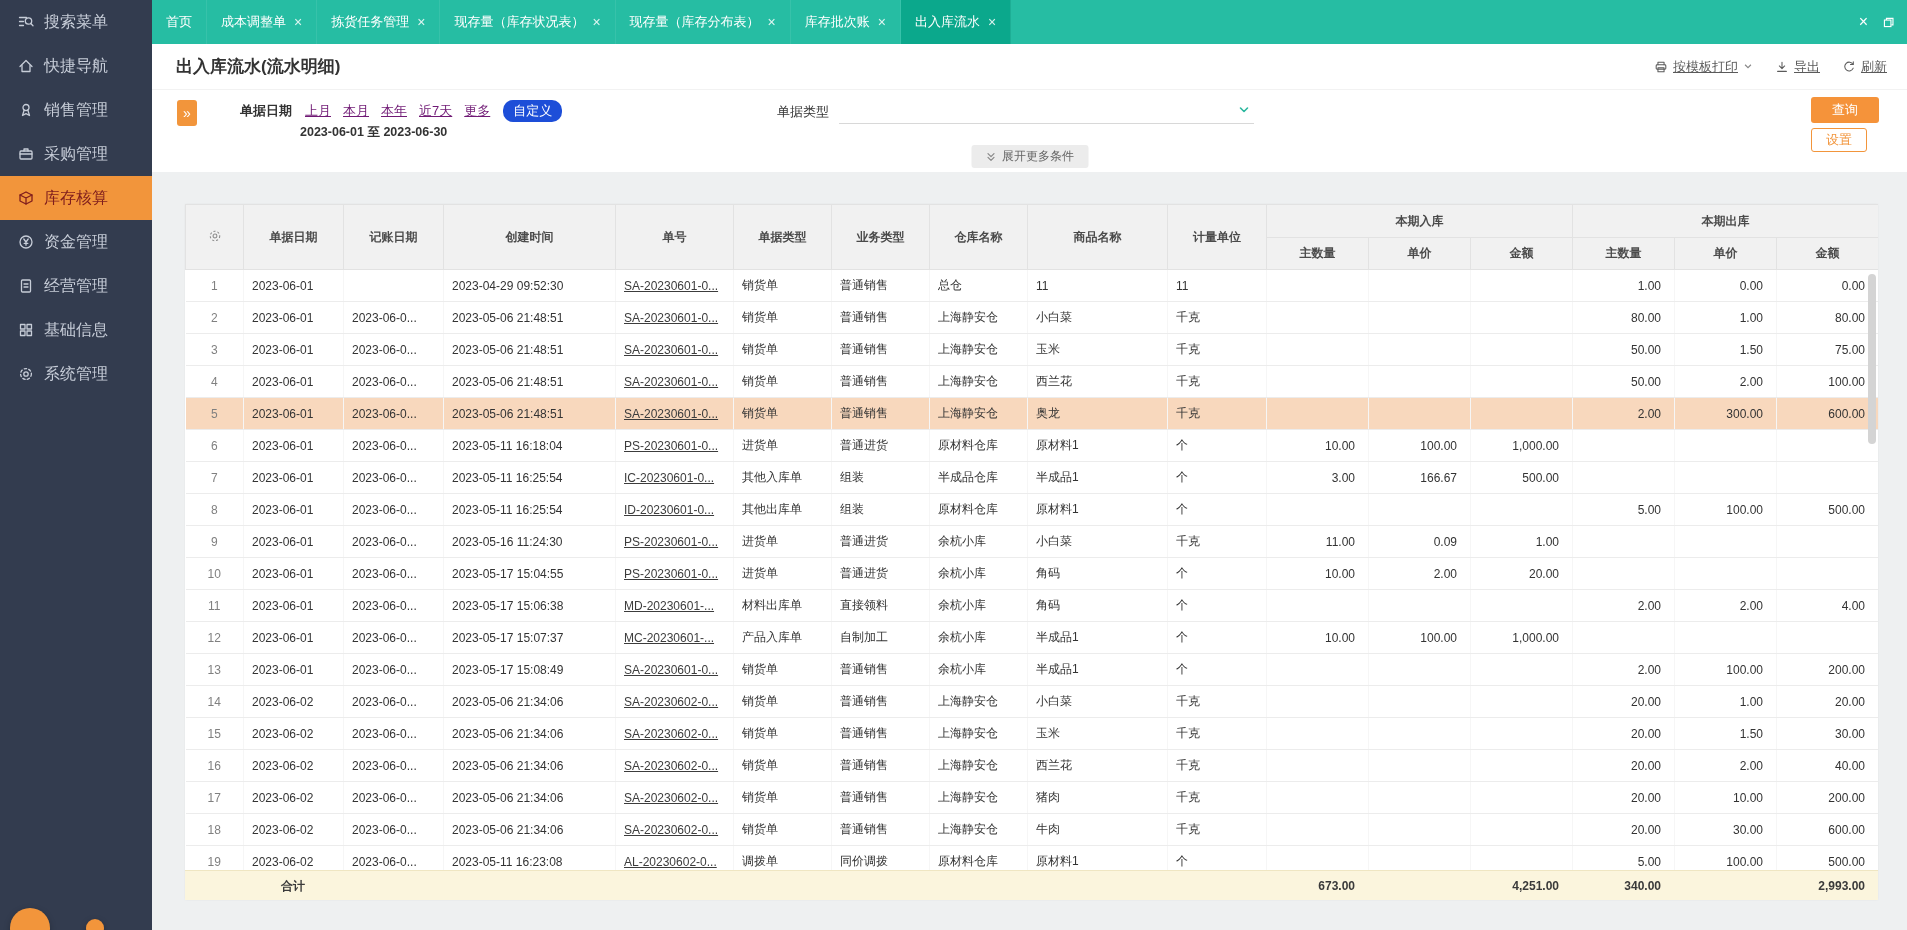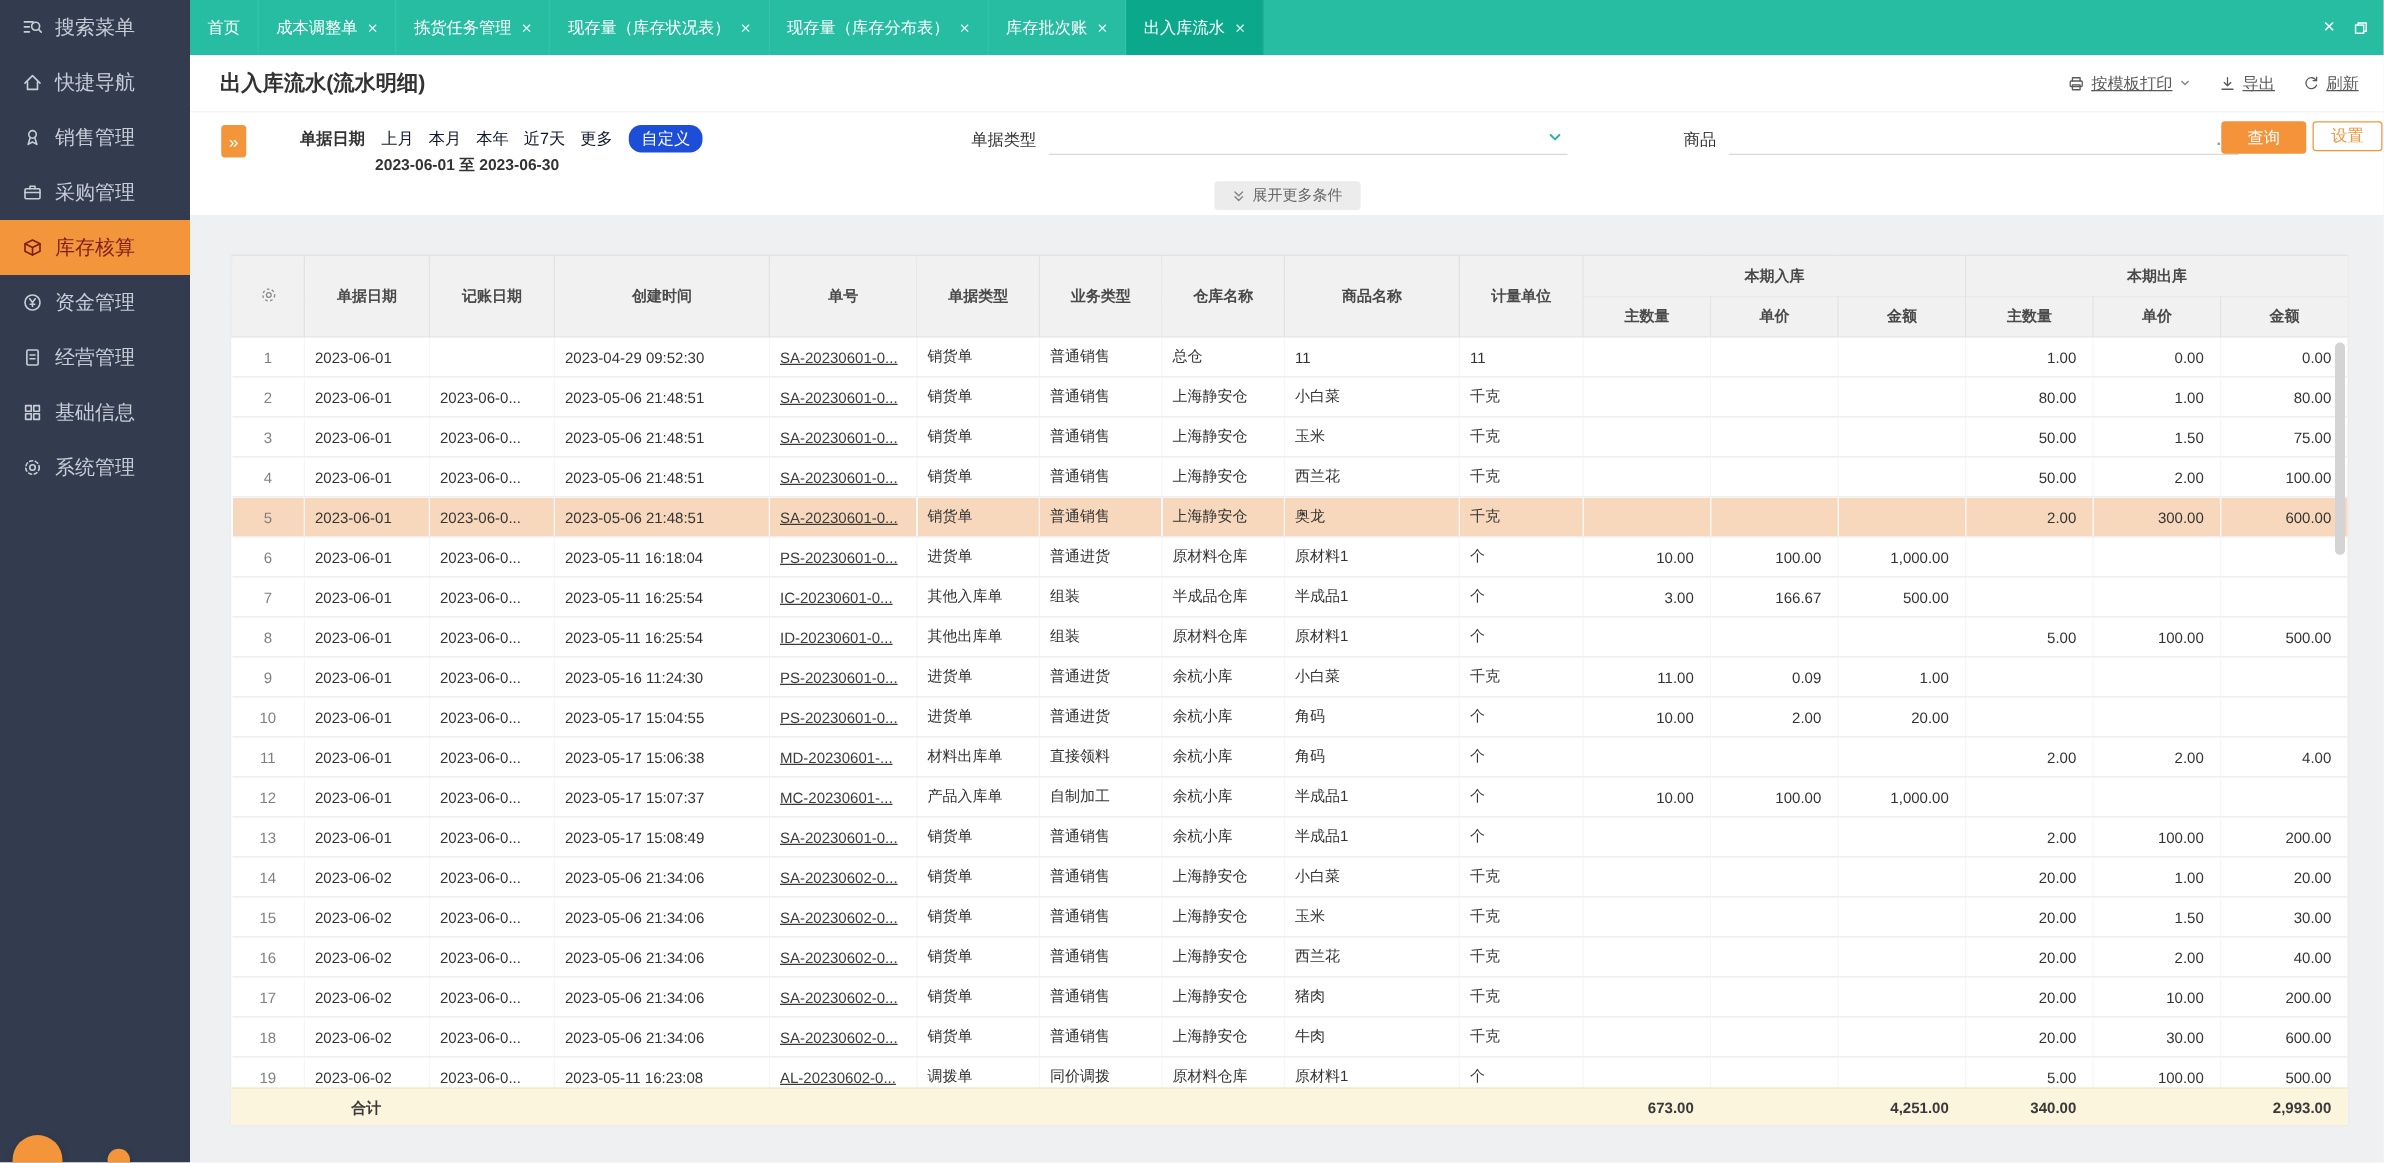--- a/index.html
+++ b/index.html
@@ -36,33 +36,33 @@
 .tbtn{display:inline-flex;align-items:center;gap:5px;cursor:pointer;}
 .ic{display:inline-flex;}
 .ic svg{width:14px;height:14px;fill:none;stroke:#5a5a5a;stroke-width:1.2px;stroke-linecap:round;stroke-linejoin:round;}
 .caret svg{width:10px;height:10px;fill:none;stroke:#888;stroke-width:1.4px;}
 
 
 .filter-card{position:relative;height:82px;flex:0 0 82px;background:#fff;font-size:13px;}
 .collapse-btn{position:absolute;left:25px;top:10px;width:20px;height:26px;background:#f2953b;color:#fff;border:none;border-radius:3px;font-size:14px;line-height:1;cursor:pointer;}
 .f-date{position:absolute;left:88px;top:10px;display:flex;align-items:center;gap:13px;}
 .f-label{font-weight:700;color:#333;}
-.qlink{cursor:pointer;color:#0f172a;}
+.qlink{cursor:pointer;color:#701a75;text-decoration:underline;}
 .pill{background:#1d4ed8;color:#fff;border-radius:10px;padding:2px 10px;font-size:13px;cursor:pointer;}
 .f-range{position:absolute;left:148px;top:34px;font-weight:700;font-size:12.5px;color:#333;}
 .f-field{position:absolute;top:10px;display:flex;align-items:flex-end;gap:10px;}
 .f-field .flabel2{color:#333;padding-bottom:3px;}
 .underline{border-bottom:1px solid #d8d8d8;height:24px;display:flex;justify-content:flex-end;align-items:center;padding-right:4px;cursor:pointer;}
 .f-doctype{left:625px;}
 .f-doctype .underline{width:415px;}
 .f-product{left:1195px;}
 .f-product .underline{width:408px;}
 .chev svg{width:12px;height:12px;fill:none;stroke:#2bb79e;stroke-width:1.6px;stroke-linecap:round;stroke-linejoin:round;}
 .dots{color:#999;font-weight:700;letter-spacing:1px;font-size:13px;}
-.f-buttons{position:absolute;right:1px;top:7px;display:flex;flex-direction:row;gap:5px;}
+.f-buttons{position:absolute;right:28px;top:7px;display:flex;flex-direction:column;gap:5px;}
 .btn-primary{width:68px;height:26px;background:#f5933a;color:#fff;border:none;border-radius:3px;font-size:13px;cursor:pointer;}
 .btn-outline{width:56px;height:24px;background:#fff;border:1px solid #f2953b;color:#f2953b;border-radius:3px;font-size:13px;cursor:pointer;}
 .expand-pill{position:absolute;left:50%;transform:translateX(-50%);bottom:4px;background:#ececec;color:#666;font-size:12px;padding:3px 14px;border-radius:3px;display:flex;align-items:center;gap:6px;cursor:pointer;white-space:nowrap;}
 .expand-pill svg{width:11px;height:12px;fill:none;stroke:#888;stroke-width:1.4px;stroke-linecap:round;stroke-linejoin:round;}
 
 
 .table-card{margin:32px 29px 0 33px;background:#fff;height:696px;position:relative;flex:0 0 auto;box-shadow:0 0 2px rgba(0,0,0,.05);}
 .table-scroll{height:666px;overflow:hidden;position:relative;}
 table.grid{border-collapse:collapse;table-layout:fixed;width:1693px;font-size:12px;}
 thead th{background:#f1f1f1;border:1px solid #e2e2e2;font-weight:700;color:#4a4a4a;text-align:center;overflow:hidden;white-space:nowrap;}
@@ -272,26 +272,20 @@
 
       <div class="f-field f-doctype">
         <span class="flabel2">单据类型</span>
         <div class="underline">
           <span class="chev"><svg viewBox="0 0 12 12">
                 <path d="M2.5 4L6 7.5 9.5 4"></path>
               </svg></span>
         </div>
       </div>
 
-      <div class="f-field f-product">
-        <span class="flabel2">商品</span>
-        <div class="underline">
-          <span class="dots">...</span>
-        </div>
-      </div>
 
       <div class="f-buttons">
         <button class="btn-primary">查询</button>
         <button class="btn-outline">设置</button>
       </div>
 
       <div class="expand-pill">
         <svg viewBox="0 0 12 14">
             <path d="M2.5 3L6 6.5 9.5 3"></path>
             <path d="M2.5 7.5L6 11l3.5-3.5"></path>

